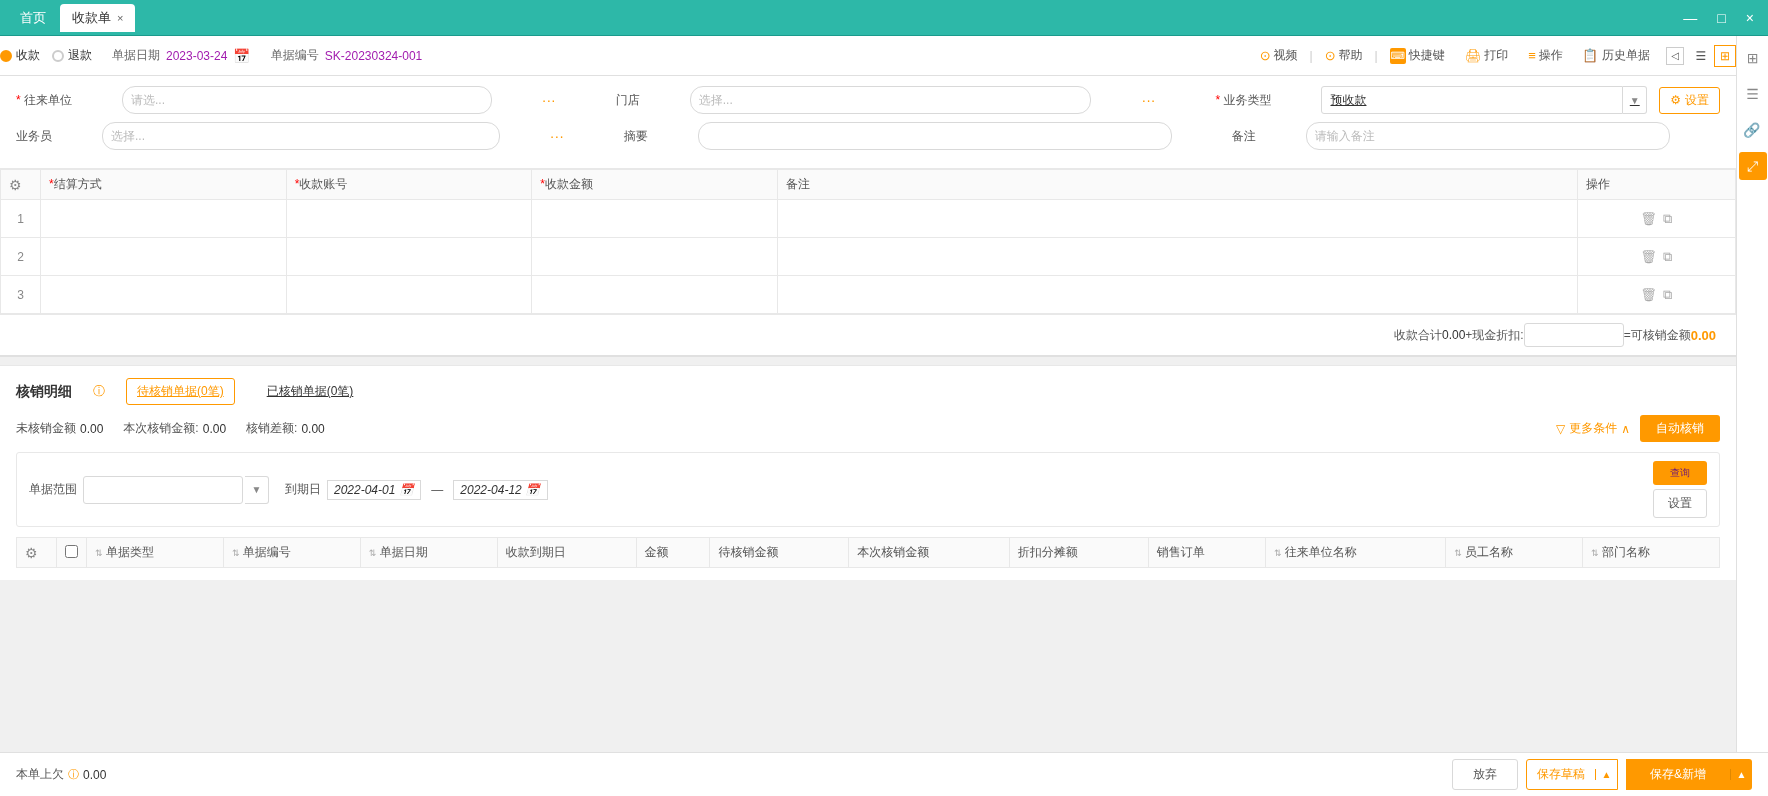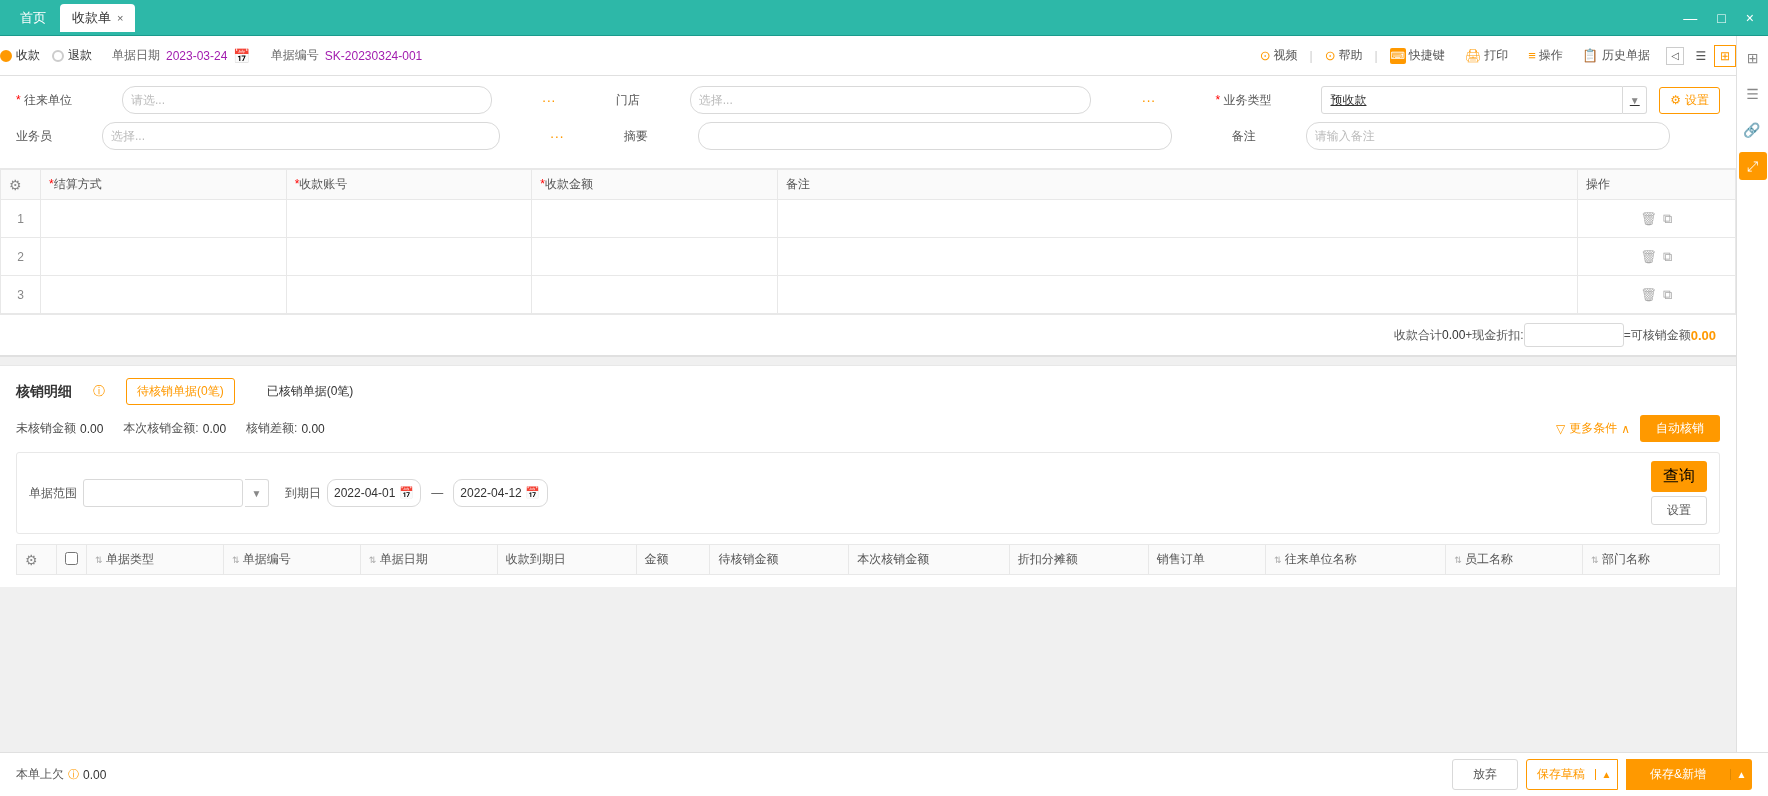--- a/index.html
+++ b/index.html
@@ -81,40 +81,40 @@
     .summary-text { color: #555; font-size: 12px; }
     .summary-value { color: #333; font-weight: 500; }
     .summary-orange { color: #f90; font-size: 13px; font-weight: bold; }
     .summary-input { width: 100px; height: 24px; border: 1px solid #d9d9d9; border-radius: 3px; padding: 0 6px; font-size: 12px; }
 
     
     .verify-section { background: #fff; margin-top: 8px; padding: 12px 16px; border-top: 1px solid #e8e8e8; }
     .verify-header { display: flex; align-items: center; gap: 21px; margin-bottom: 10px; }
     .verify-title { font-size: 14px; font-weight: bold; color: #333; }
     .verify-info-icon { color: #f90; font-size: 12px; cursor: pointer; }
-    .verify-tab { padding: 4px 10px; border: 1px solid transparent; cursor: pointer; font-size: 12px; border-radius: 3px; }
+    .verify-tab { padding: 4px 10px; border: 1px solid transparent; cursor: pointer; font-size: 12px; border-radius: 3px; text-decoration: underline; }
     .verify-tab.active { color: #f90; border-color: #f90; }
     .verify-stats { display: flex; align-items: center; gap: 20px; margin-bottom: 10px; }
     .verify-stat { display: flex; align-items: center; gap: 4px; font-size: 12px; }
     .verify-stat-label { color: #555; }
     .verify-stat-value { color: #333; font-weight: 500; }
     .filter-btn { display: flex; align-items: center; gap: 4px; color: #f90; cursor: pointer; font-size: 12px; }
     .auto-verify-btn {
       padding: 5px 16px; background: #f90; color: #fff; border: none; border-radius: 3px; cursor: pointer; font-size: 12px;
     }
 
     
     .filter-row { display: flex; align-items: center; gap: 16px; padding: 8px 0; border: 1px solid #e8e8e8; border-radius: 3px; padding: 8px 12px; margin-bottom: 10px; }
     .filter-field { display: flex; align-items: center; gap: 6px; }
     .filter-label { color: #555; white-space: nowrap; }
     .filter-select { height: 28px; border: 1px solid #d9d9d9; border-radius: 3px; padding: 0 6px; font-size: 12px; display: flex; align-items: center; min-width: 160px; }
-    .filter-date { height: 28px; border: 1px solid #d9d9d9; border-radius: 9px; padding: 0 6px; font-size: 12px; display: flex; align-items: center; gap: 4px; }
+    .filter-date { height: 20px; border: 1px solid #d9d9d9; border-radius: 0; padding: 0 6px; font-size: 12px; display: flex; align-items: center; gap: 4px; font-style: italic; }
     .filter-date-icon { color: #f90; font-size: 12px; cursor: pointer; }
     .date-separator { color: #555; }
-    .query-btn { padding: 5px 12px; background: #f90; color: #000000; border: none; border-radius: 3px; cursor: pointer; font-size: 16px; }
+    .query-btn { padding: 5px 12px; background: #f90; color: #701a75; border: none; border-radius: 3px; cursor: pointer; font-size: 10px; }
     .settings-btn2 { padding: 5px 14px; background: #fff; color: #555; border: 1px solid #d9d9d9; border-radius: 3px; cursor: pointer; font-size: 12px; }
 
     
     .bottom-table { width: 100%; border-collapse: collapse; }
     .bottom-table th { background: #fafafa; border: 1px solid #e8e8e8; padding: 6px 8px; text-align: left; font-weight: 500; color: #555; font-size: 12px; white-space: nowrap; }
     .sort-icon { color: #aaa; font-size: 9px; vertical-align: middle; }
     .checkbox-th { width: 30px; text-align: center; }
 
     
     .footer { position: fixed; bottom: 0; left: 0; right: 0; height: 44px; background: #fff; border-top: 1px solid #e0e0e0; display: flex; align-items: center; padding: 0 16px; z-index: 100; }

